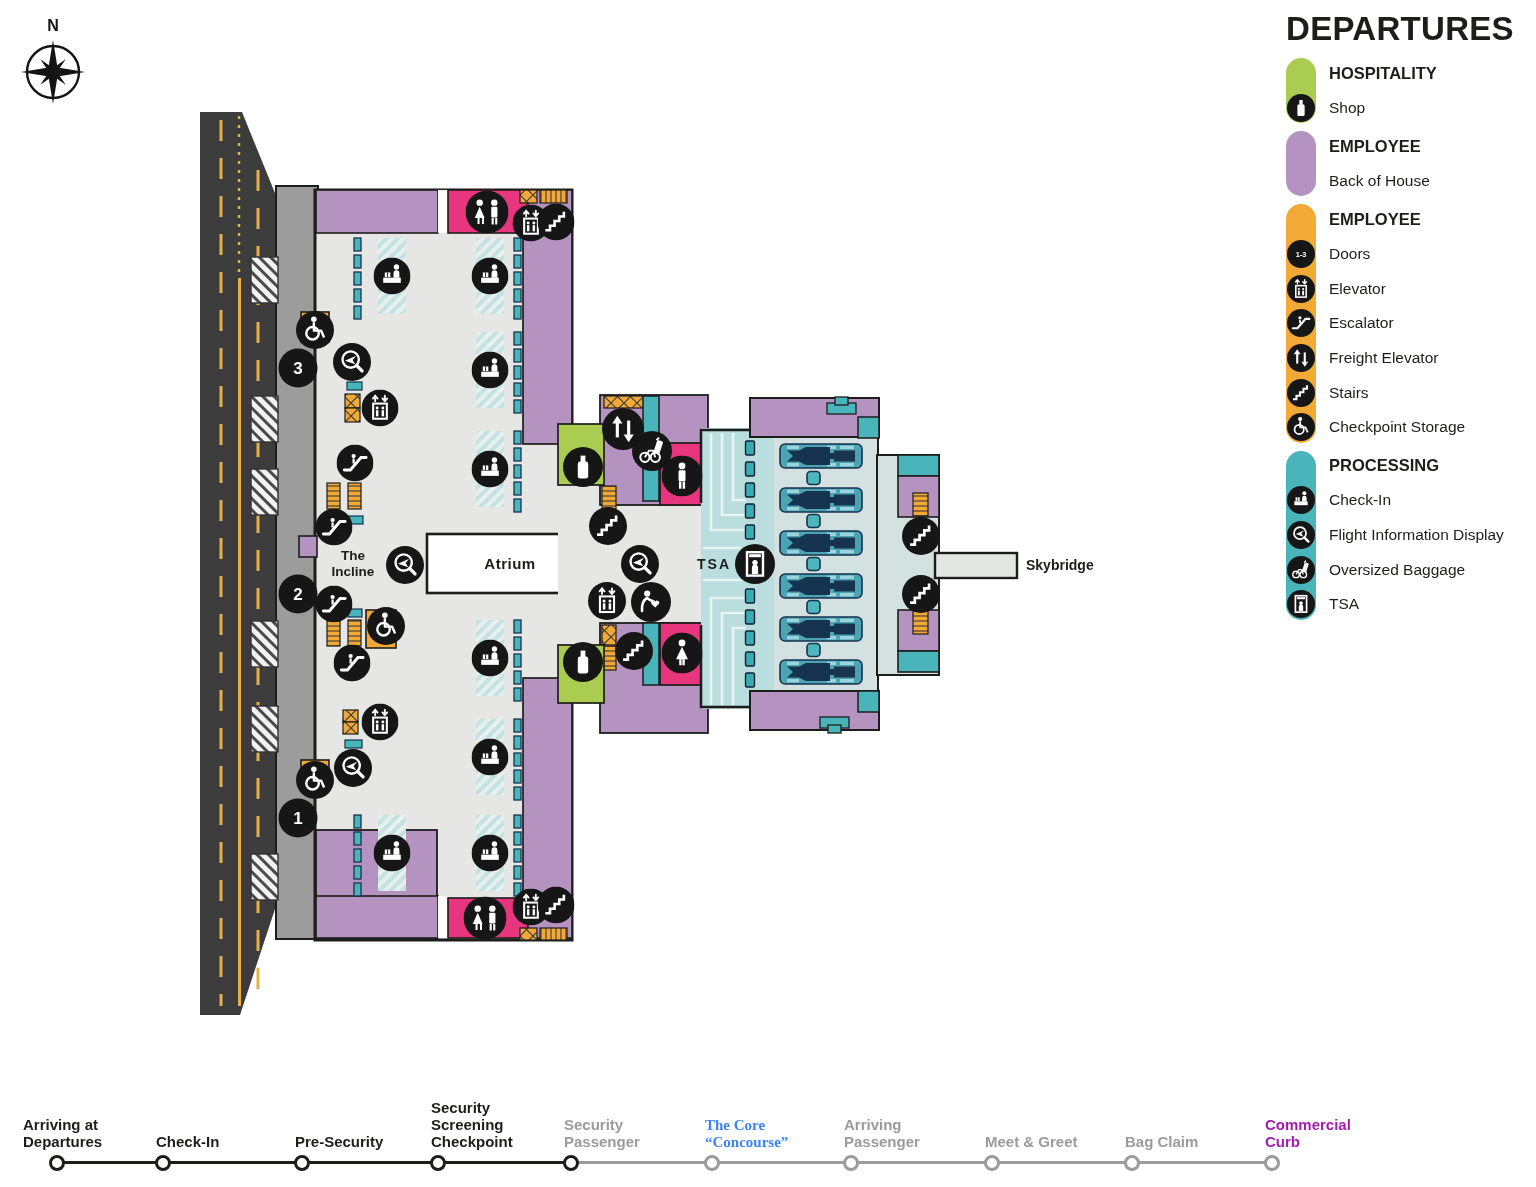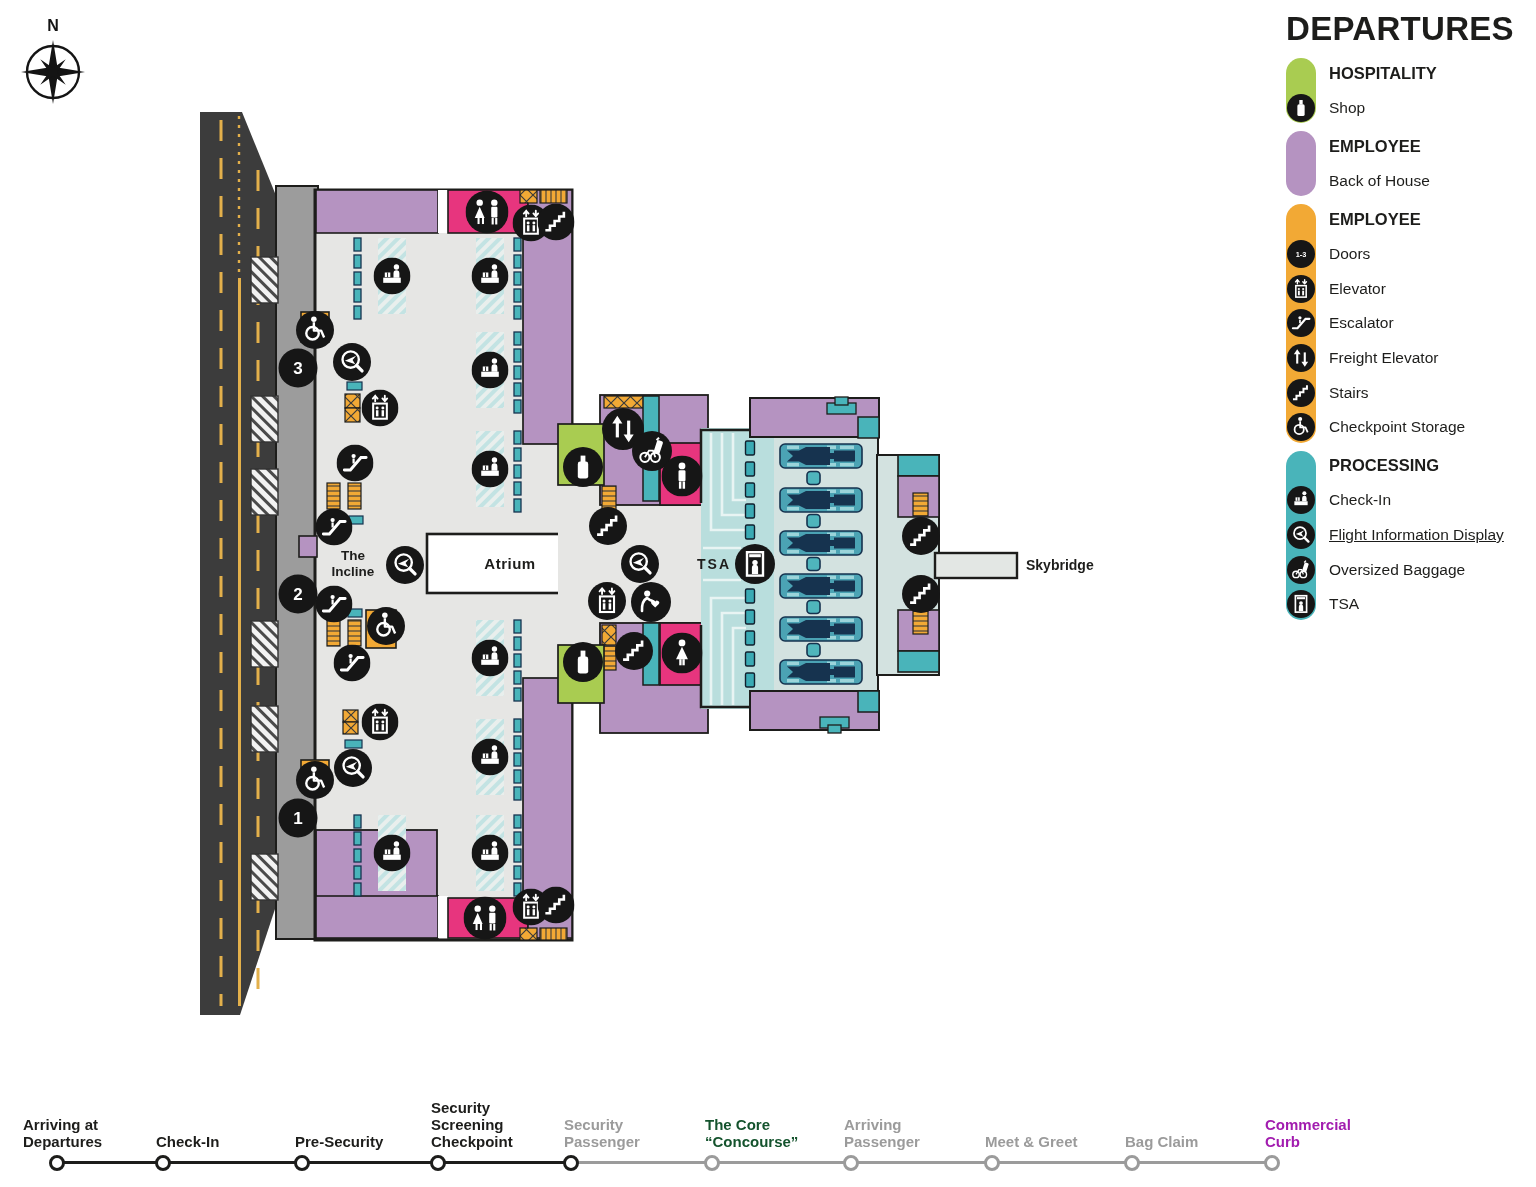--- a/index.html
+++ b/index.html
@@ -504,21 +504,21 @@
         <div class="cat">
           <div class="pill" style="background: rgb(73, 180, 186); grid-row: 1 / span 5;"></div>
           <div class="cat-name" style="grid-row: 1;">PROCESSING</div>
           <div class="cat-icon" style="grid-row: 2;"><svg width="28" height="28" viewBox="0 0 40 40">
               <use href="#sym-checkin"></use>
             </svg></div>
           <div class="item-label" style="grid-row: 2;">Check-In</div>
           <div class="cat-icon" style="grid-row: 3;"><svg width="28" height="28" viewBox="0 0 40 40">
               <use href="#sym-fids"></use>
             </svg></div>
-          <div class="item-label" style="grid-row: 3; text-decoration: underline;">Flight Information Display</div>
+          <div class="item-label" style="grid-row: 3;">Flight Information Display</div>
           <div class="cat-icon" style="grid-row: 4;"><svg width="28" height="28" viewBox="0 0 40 40">
               <use href="#sym-oversized"></use>
             </svg></div>
           <div class="item-label" style="grid-row: 4;">Oversized Baggage</div>
           <div class="cat-icon" style="grid-row: 5;"><svg width="28" height="28" viewBox="0 0 40 40">
               <use href="#sym-tsa"></use>
             </svg></div>
           <div class="item-label" style="grid-row: 5;">TSA</div>
         </div>
       </div>
@@ -543,21 +543,21 @@
       <div class="tl-node" style="left: 294px; border-color: rgb(29, 29, 27);"></div>
       <div class="tl-label" style="left: 295px; color: rgb(29, 29, 27);">Pre-Security</div>
       <div class="tl-node" style="left: 430px; border-color: rgb(29, 29, 27);"></div>
       <div class="tl-label" style="left: 431px; color: rgb(29, 29, 27);">Security
 Screening
 Checkpoint</div>
       <div class="tl-node" style="left: 563px; border-color: rgb(29, 29, 27);"></div>
       <div class="tl-label" style="left: 564px; color: rgb(155, 155, 155);">Security
 Passenger</div>
       <div class="tl-node" style="left: 704px; border-color: rgb(155, 155, 155);"></div>
-      <div class="tl-label" style="left: 705px; color: #14532d;">The Core
+      <div class="tl-label" style="left: 705px; color: #3b82f6; font-family: Liberation Serif, serif;">The Core
 “Concourse”</div>
       <div class="tl-node" style="left: 843px; border-color: rgb(155, 155, 155);"></div>
       <div class="tl-label" style="left: 844px; color: rgb(155, 155, 155);">Arriving
 Passenger</div>
       <div class="tl-node" style="left: 984px; border-color: rgb(155, 155, 155);"></div>
       <div class="tl-label" style="left: 985px; color: rgb(155, 155, 155);">Meet &amp; Greet</div>
       <div class="tl-node" style="left: 1124px; border-color: rgb(155, 155, 155);"></div>
       <div class="tl-label" style="left: 1125px; color: rgb(155, 155, 155);">Bag Claim</div>
       <div class="tl-node" style="left: 1264px; border-color: rgb(155, 155, 155);"></div>
       <div class="tl-label" style="left: 1265px; color: #a21caf;">Commercial

